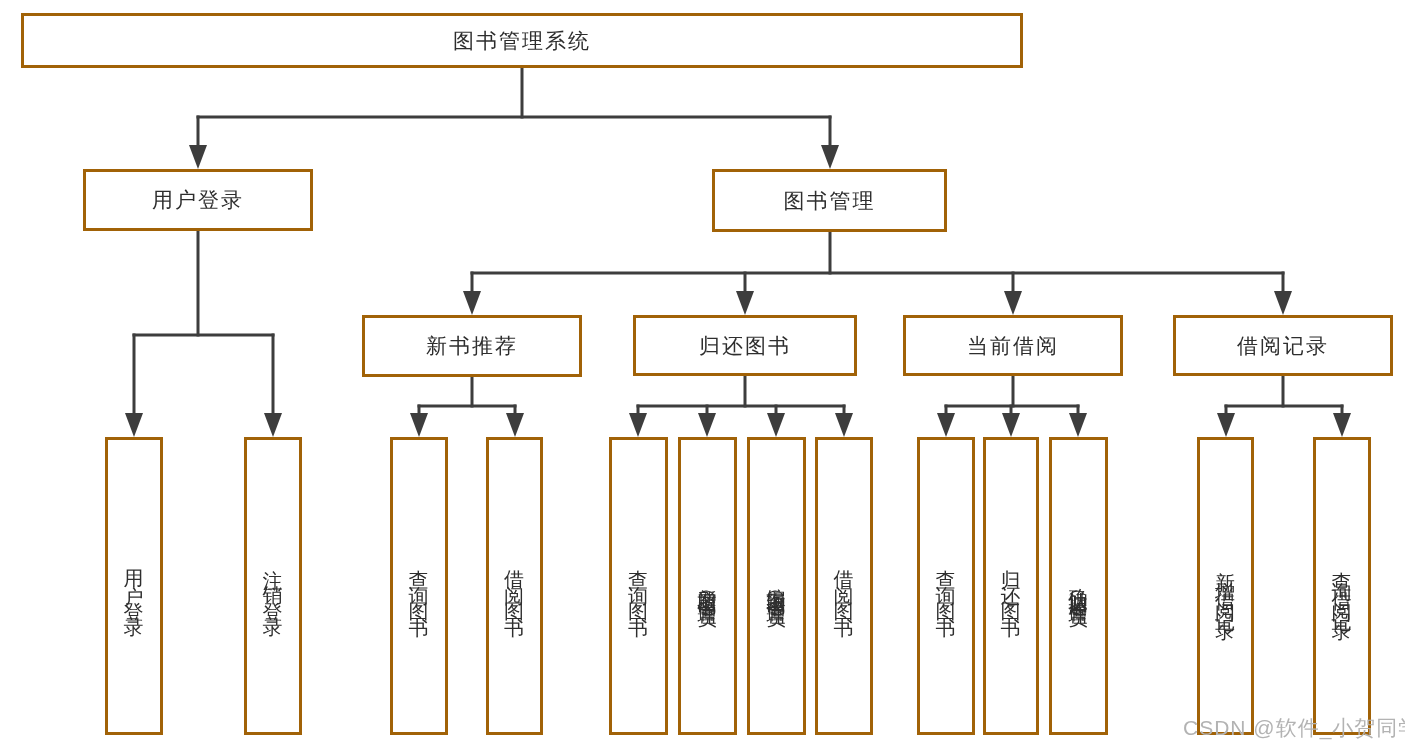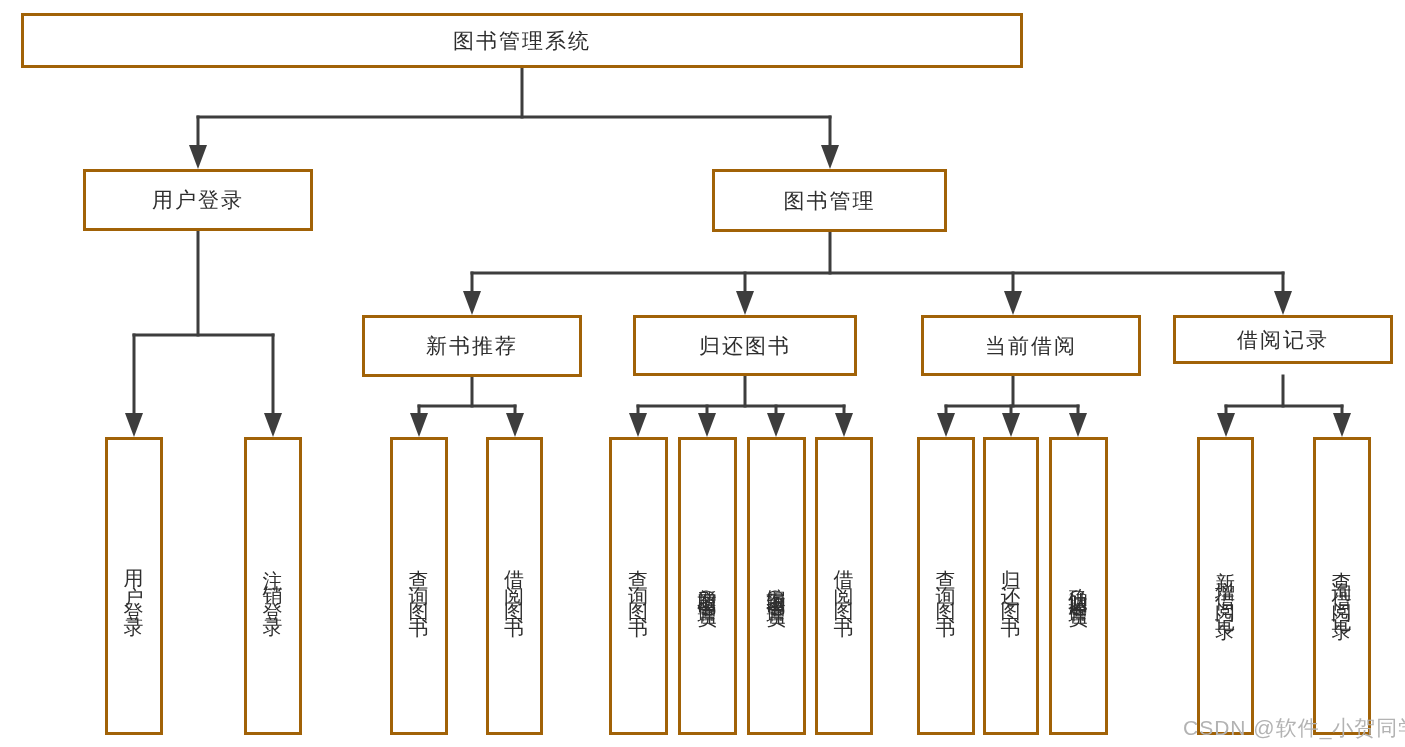--- a/index.html
+++ b/index.html
@@ -109,24 +109,24 @@
   <div class="node" style="left:362px; top:315px; width:220px; height:62px;">
     <span class="h-label">新书推荐</span>
   </div>
 
   <div class="node" style="left:712px; top:169px; width:235px; height:63px;">
     <span class="h-label">图书管理</span>
   </div>
   <div class="node" style="left:633px; top:315px; width:224px; height:61px;">
     <span class="h-label">归还图书</span>
   </div>
-  <div class="node" style="left:903px; top:315px; width:220px; height:61px;margin-left:18px;">
+  <div class="node" style="left:903px; top:315px; width:220px; height:61px;">
     <span class="h-label">当前借阅</span>
   </div>
-  <div class="node" style="left:1173px; top:315px; width:220px; height:49px;">
+  <div class="node" style="left:1173px; top:315px; width:220px; height:61px;">
     <span class="h-label">借阅记录</span>
   </div>
 
   <div class="node leaf ls-wide" style="left:105px; width:58px;">
     <span class="v-label">用户登录</span>
   </div>
   <div class="node leaf ls-wide" style="left:244px; width:58px;">
     <span class="v-label">注销登录</span>
   </div>
 

